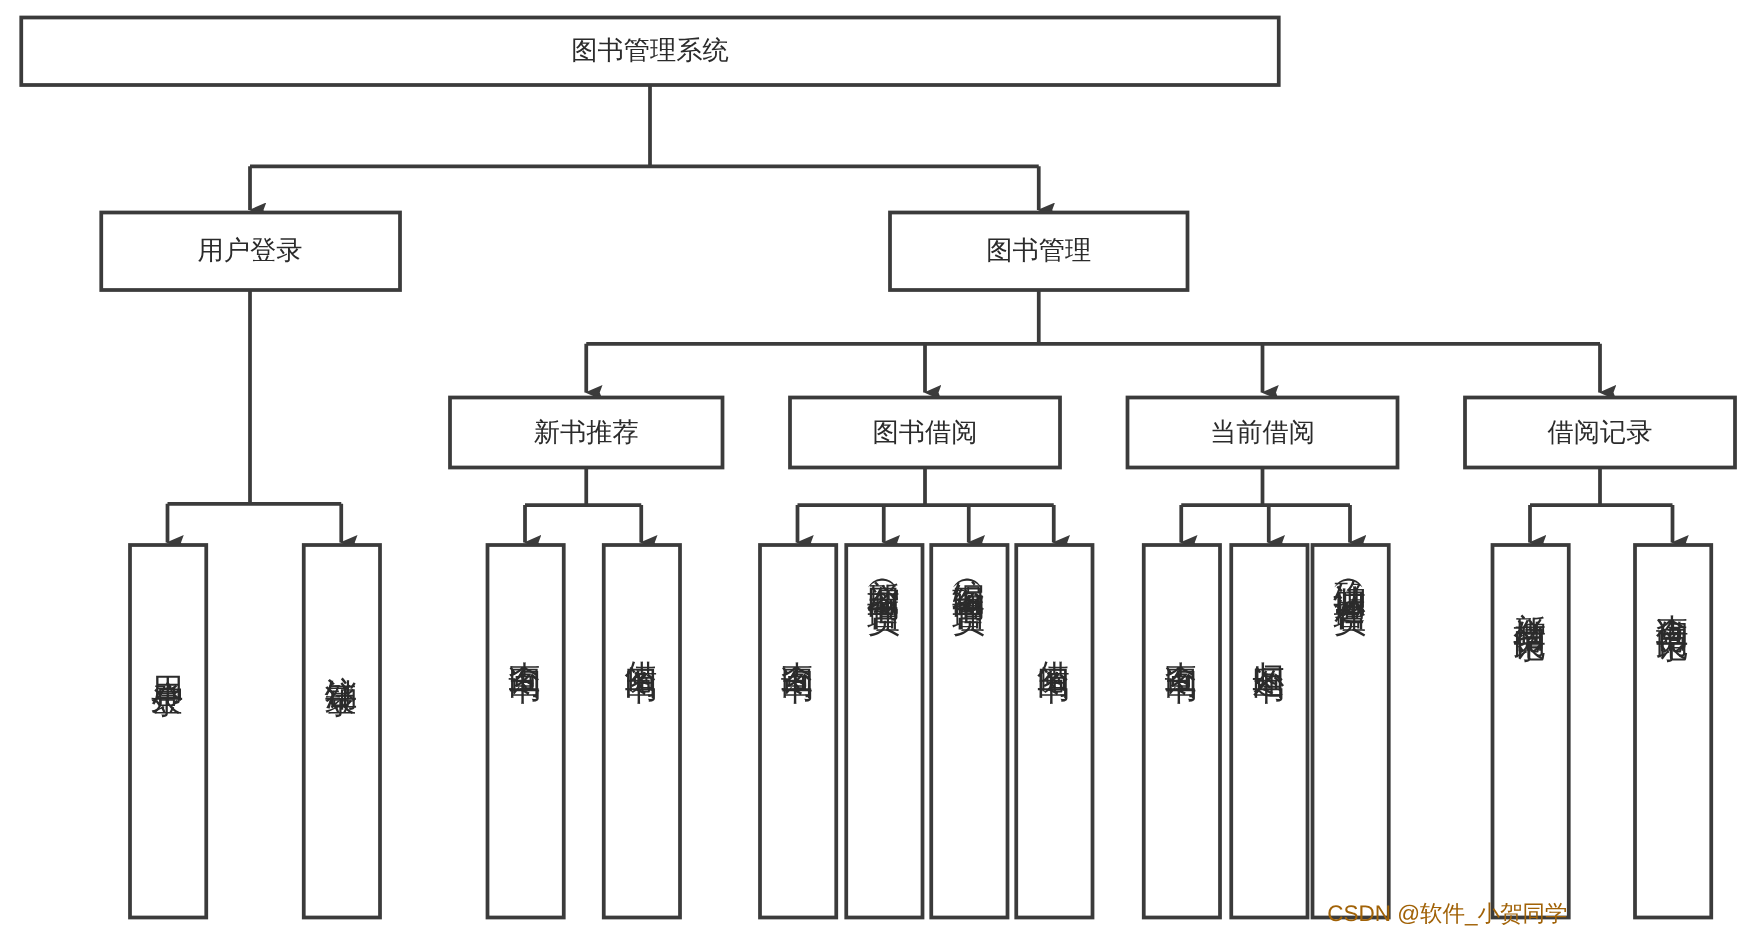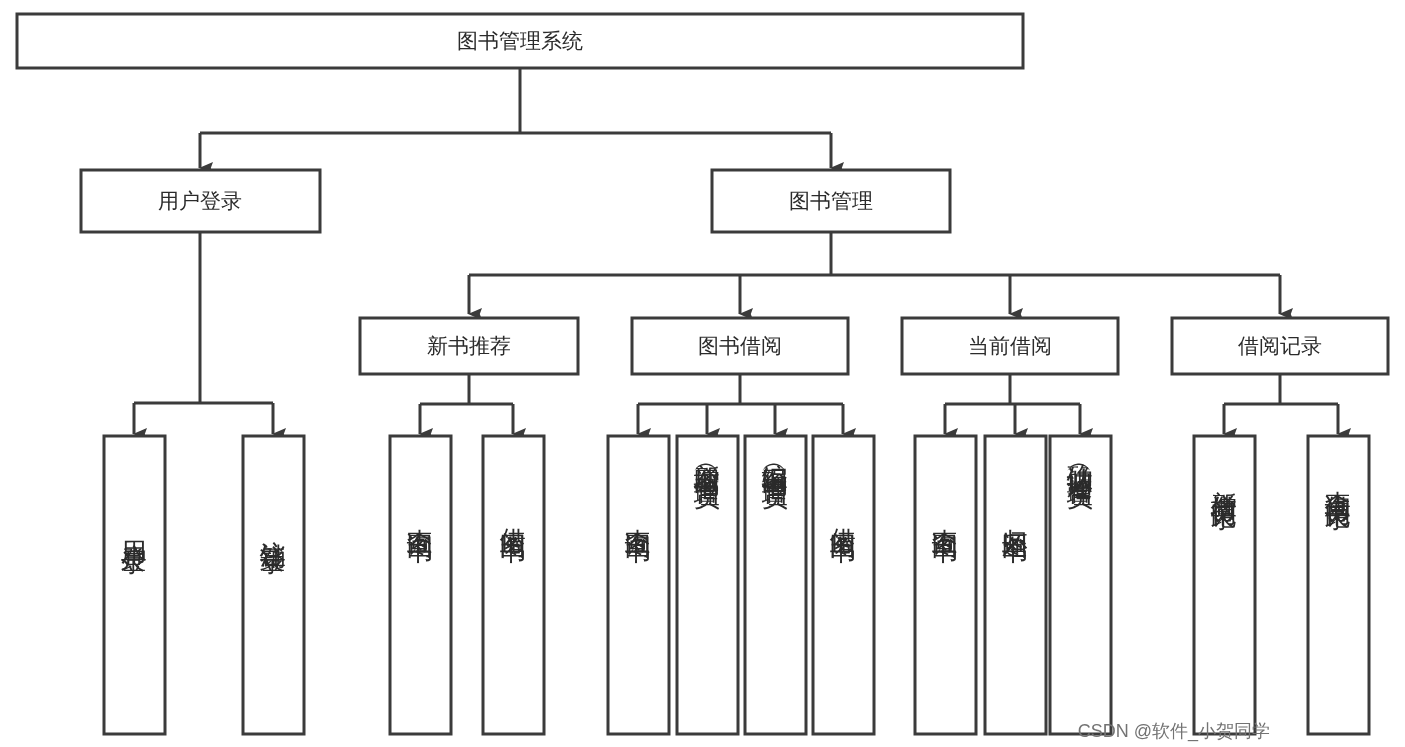--- a/index.html
+++ b/index.html
@@ -11,21 +11,20 @@
     width: 1405px;
     height: 747px;
     font-family: "Liberation Sans", "DejaVu Sans", sans-serif;
     overflow: hidden;
   }
   #diagram-root {
     position: relative;
     width: 1260px;
     height: 747px;
     background: #ffffff;
-    padding-left: 16px;
   }
   svg#flow-svg {
     position: absolute;
     top: 0;
     left: 0;
     width: 1405px;
     height: 747px;
   }
   .node-box {
     fill: #ffffff;
@@ -56,21 +55,21 @@
     white-space: nowrap;
     transform: translateX(-50%);
     pointer-events: none;
   }
   .watermark {
     position: absolute;
     right: 6px;
     bottom: 4px;
     font-family: "Liberation Sans", "DejaVu Sans", sans-serif;
     font-size: 18px;
-    color: #737373;
+    color: #a16207;
     white-space: nowrap;
     text-align: center;
   }
 </style>
 </head>
 <body>
 
 <div id="diagram-root">
 
   <svg id="flow-svg" viewBox="0 0 1405 747">

